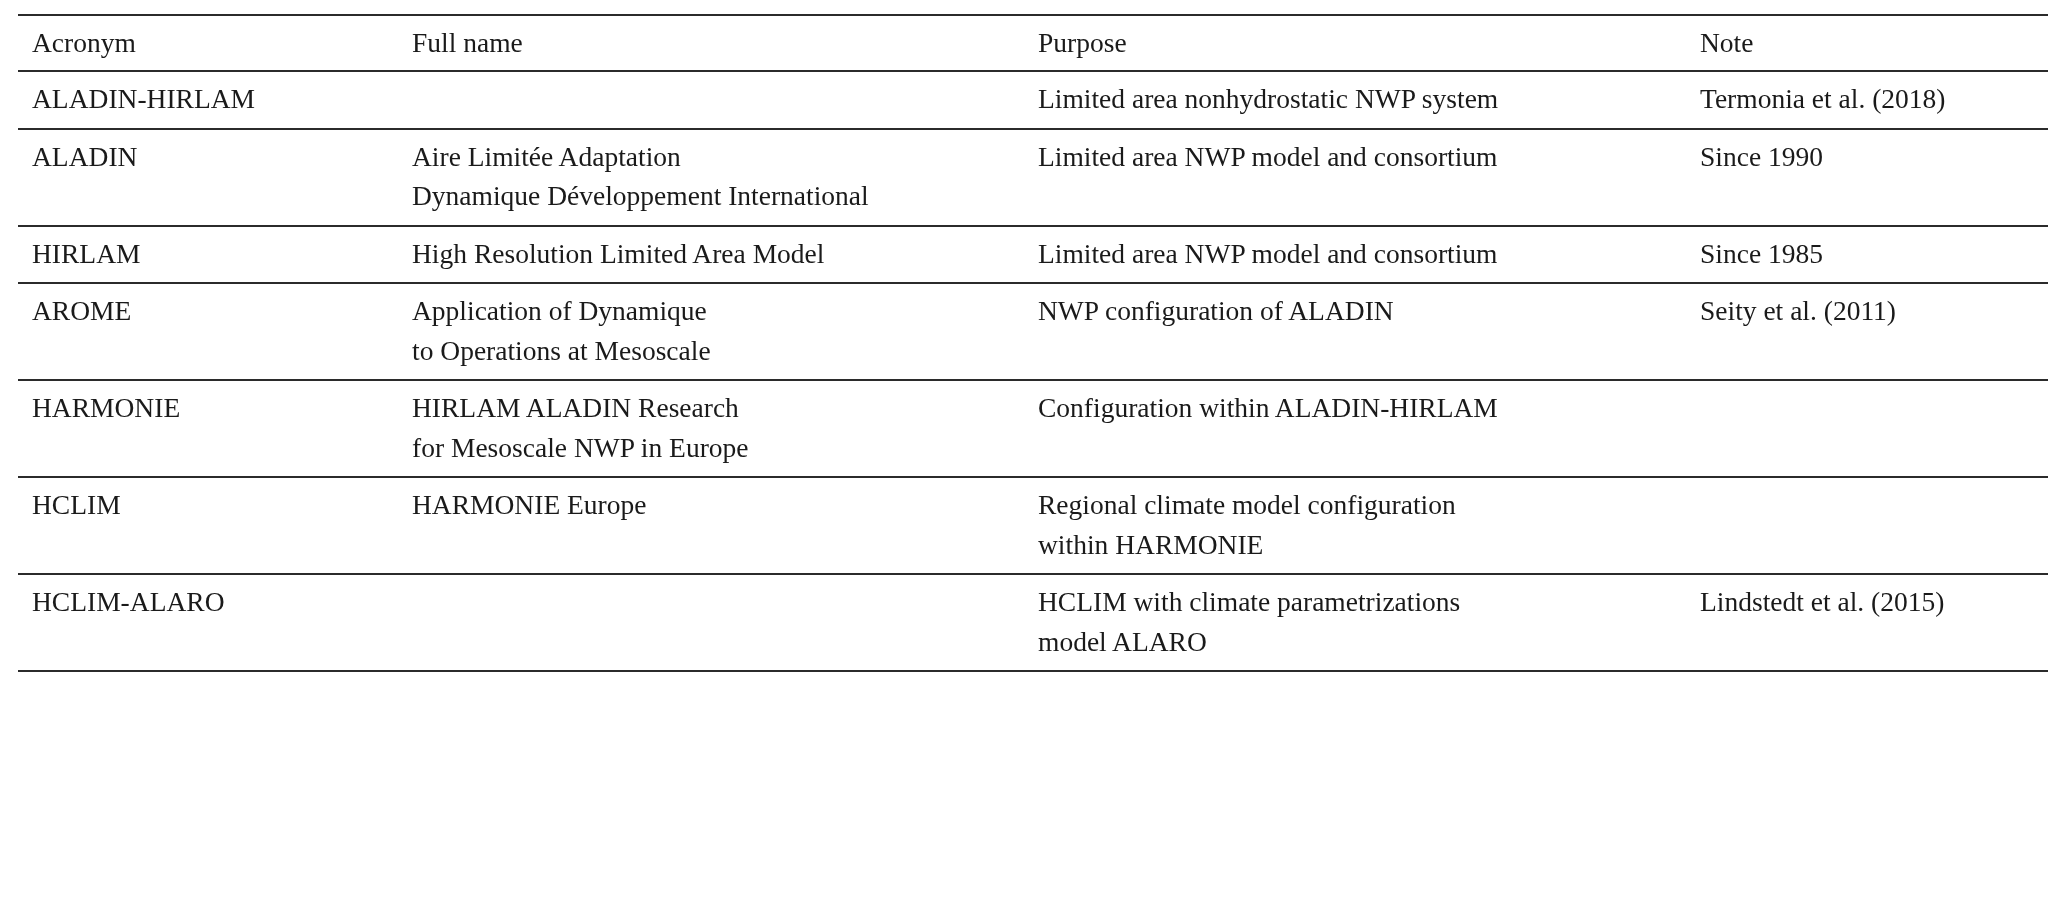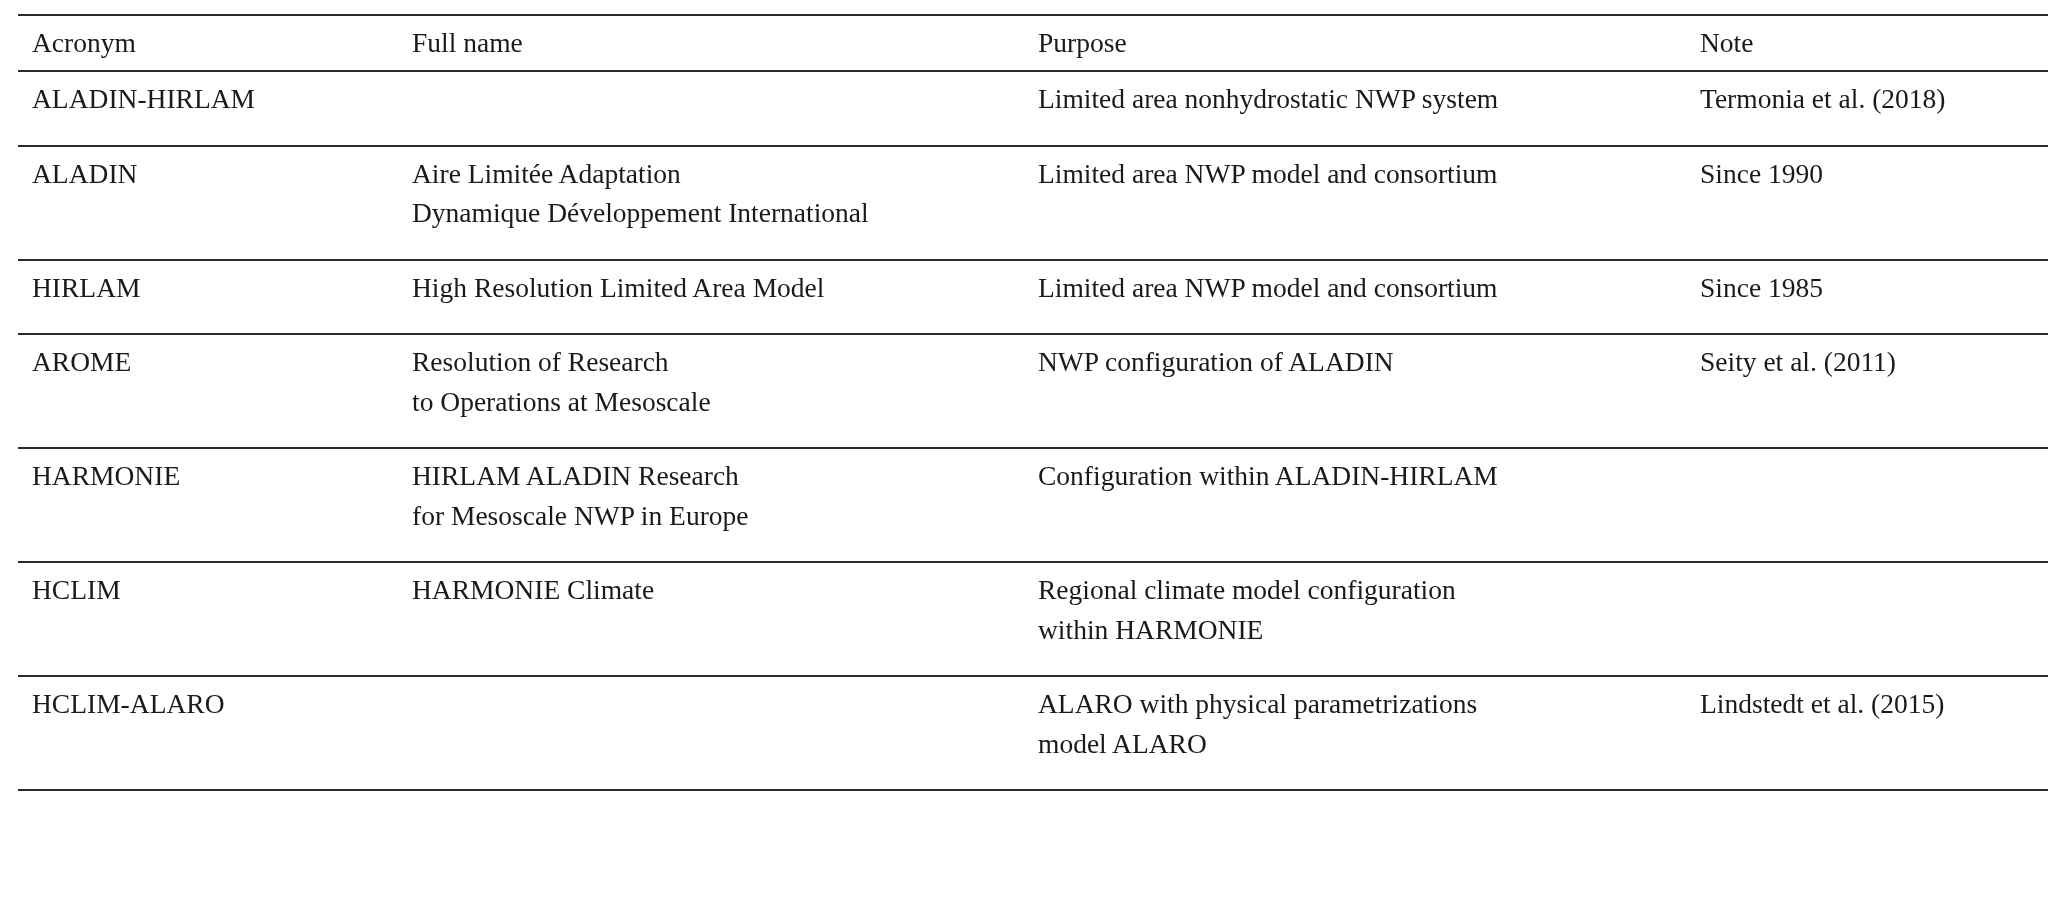--- a/index.html
+++ b/index.html
@@ -50,21 +50,21 @@
   
   thead tr.header-row th {
     border-top: 2.6px solid #2b2b2b;
     border-bottom: 2.6px solid #2b2b2b;
     padding-top: 9px;
     padding-bottom: 10px;
   }
   tbody tr.body-row td {
     border-bottom: 2.2px solid #2b2b2b;
     padding-top: 9px;
-    padding-bottom: 28px;
+    padding-bottom: 11px;
   }
   tbody tr.body-row:last-child td {
     border-bottom: 2.6px solid #2b2b2b;
   }
 
   
   .cell-inner { padding-left: 14px; padding-right: 18px; }
   col.c-acronym + * {}
   td.col-acronym .cell-inner,
   th.col-acronym .cell-inner { padding-left: 14px; }
@@ -176,21 +176,21 @@
           </td>
         </tr>
         <tr class="body-row">
           <td class="col-acronym">
             <div class="cell-inner">
               <span class="line">AROME</span>
             </div>
           </td>
           <td class="col-fullname">
             <div class="cell-inner">
-              <span class="line">Resolution of Research</span>
+              <span class="line">Application of Dynamique</span>
               <span class="line">to Operations at Mesoscale</span>
             </div>
           </td>
           <td class="col-purpose">
             <div class="cell-inner">
               <span class="line">NWP configuration of ALADIN</span>
             </div>
           </td>
           <td class="col-note">
             <div class="cell-inner">
@@ -222,21 +222,21 @@
           </td>
         </tr>
         <tr class="body-row">
           <td class="col-acronym">
             <div class="cell-inner">
               <span class="line">HCLIM</span>
             </div>
           </td>
           <td class="col-fullname">
             <div class="cell-inner">
-              <span class="line">HARMONIE Climate</span>
+              <span class="line">HARMONIE Europe</span>
             </div>
           </td>
           <td class="col-purpose">
             <div class="cell-inner">
               <span class="line">Regional climate model configuration</span>
               <span class="line">within HARMONIE</span>
             </div>
           </td>
           <td class="col-note">
             <div class="cell-inner">
@@ -250,21 +250,21 @@
               <span class="line">HCLIM-ALARO</span>
             </div>
           </td>
           <td class="col-fullname">
             <div class="cell-inner">
               <span class="empty-cell">&nbsp;</span>
             </div>
           </td>
           <td class="col-purpose">
             <div class="cell-inner">
-              <span class="line">ALARO with physical parametrizations</span>
+              <span class="line">HCLIM with climate parametrizations</span>
               <span class="line">model ALARO</span>
             </div>
           </td>
           <td class="col-note">
             <div class="cell-inner">
               <span class="line">Lindstedt et al. (2015)</span>
             </div>
           </td>
         </tr>
       </tbody>

